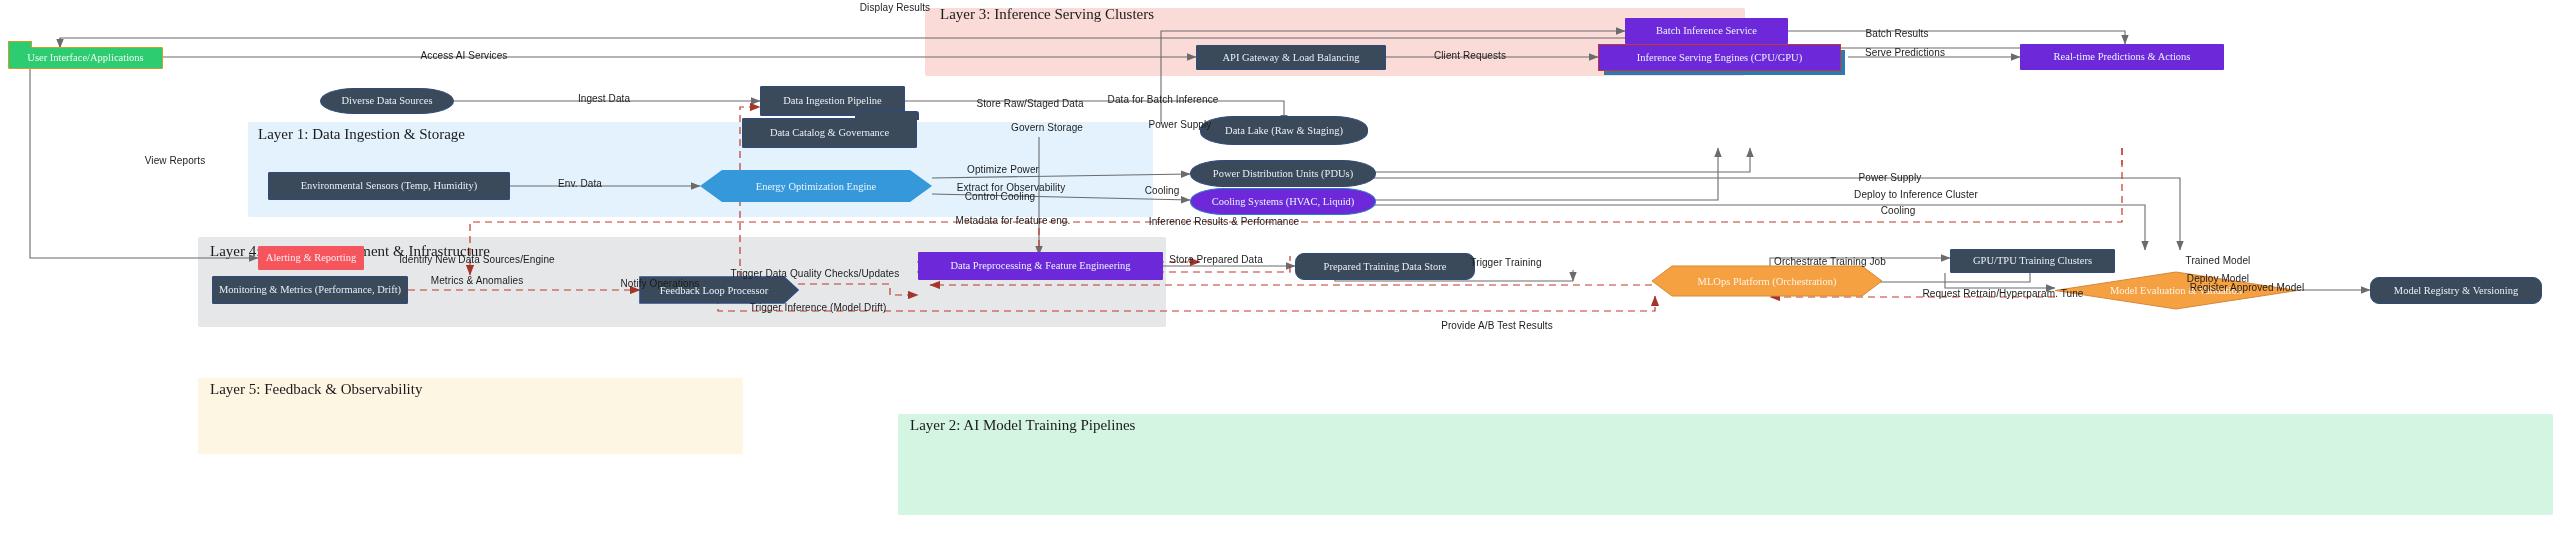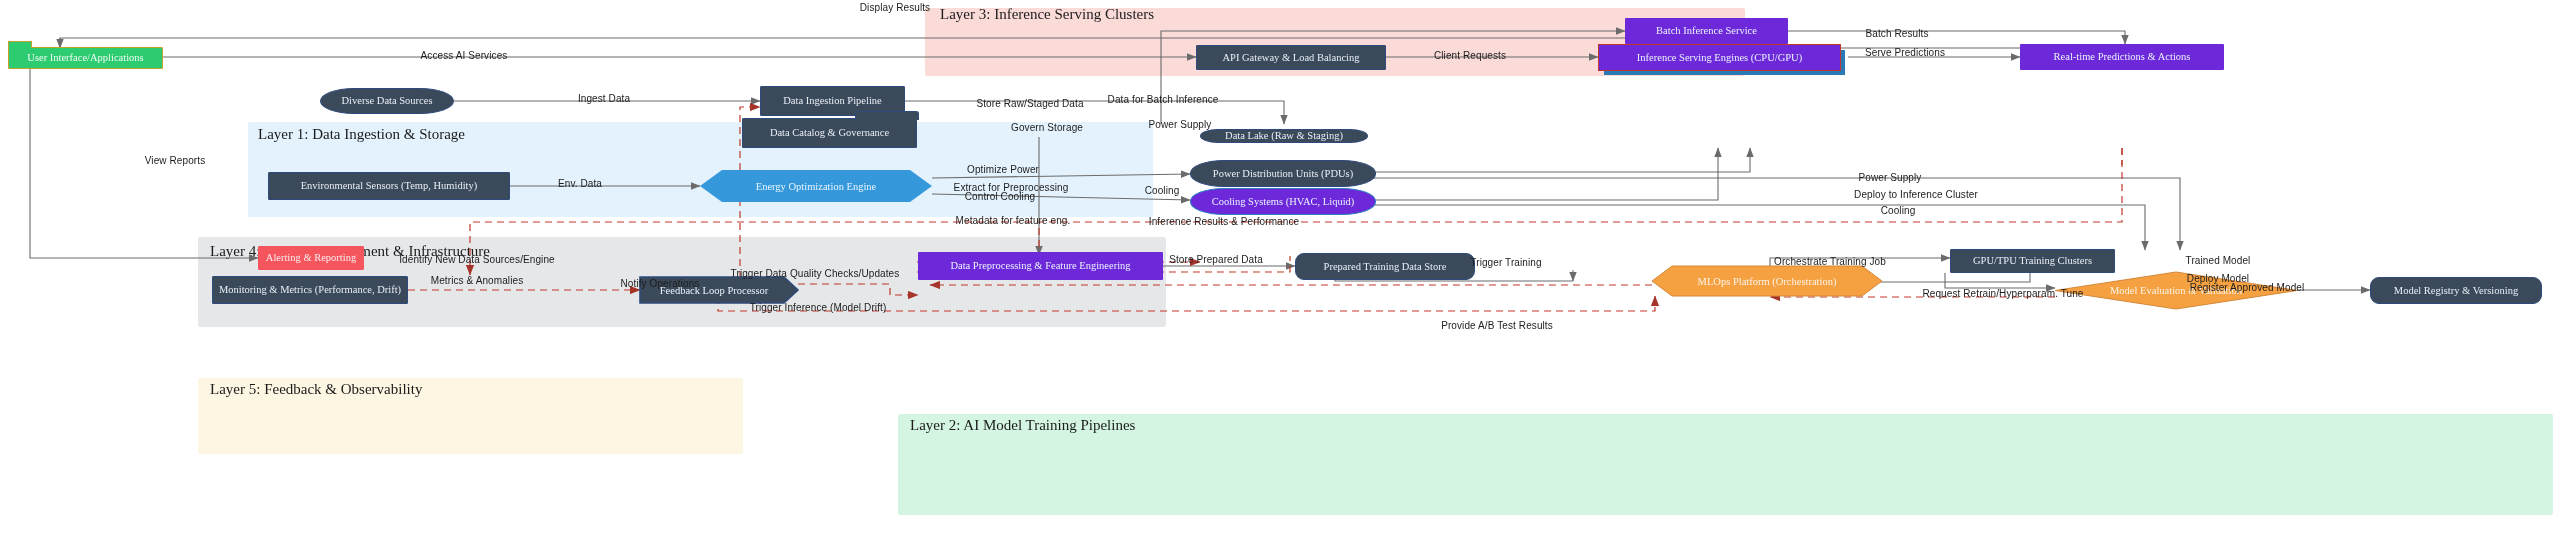--- a/index.html
+++ b/index.html
@@ -174,21 +174,21 @@
 
   <div class="node n-dark shape-rect" style="left:760px;top:86px;width:145px;height:30px;">
     <span>Data Ingestion Pipeline</span>
   </div>
 
   <div class="node n-dark shape-rect" style="left:742px;top:118px;width:175px;height:30px;">
     <span>Data Catalog &amp; Governance</span>
   </div>
   <div style="position:absolute;left:855px;top:111px;width:62px;height:8px;background:#3b4a5a;border:1.6px solid #2f4a7c;border-bottom:none;border-radius:3px 3px 0 0;"></div>
 
-  <div class="node n-dark shape-cyl" style="left:1200px;top:129px;width:168px;height:14px;font-family:Liberation Serif, serif;">
+  <div class="node n-dark shape-cyl" style="left:1200px;top:116px;width:168px;height:29px;font-family:Liberation Serif, serif;">
     <span>Data Lake (Raw &amp; Staging)</span>
   </div>
 
   <div class="node n-dark shape-rect" style="left:268px;top:172px;width:242px;height:28px;">
     <span>Environmental Sensors (Temp, Humidity)</span>
   </div>
 
   <div class="hexwrap" style="left:700px;top:170px;width:232px;height:32px;">
     <svg width="232" height="32">
       <polygon points="22,0 210,0 232,16 210,32 22,32 0,16" fill="#3498db"></polygon>
@@ -255,21 +255,21 @@
   <div class="elabel" style="left:1897px;top:33px;">Batch Results</div>
   <div class="elabel" style="left:1905px;top:52px;">Serve Predictions</div>
   <div class="elabel" style="left:604px;top:98px;">Ingest Data</div>
   <div class="elabel" style="left:1030px;top:103px;">Store Raw/Staged Data</div>
   <div class="elabel" style="left:1047px;top:127px;">Govern Storage</div>
   <div class="elabel" style="left:1163px;top:99px;">Data for Batch Inference</div>
   <div class="elabel" style="left:1180px;top:124px;">Power Supply</div>
   <div class="elabel" style="left:175px;top:160px;">View Reports</div>
   <div class="elabel" style="left:1003px;top:169px;">Optimize Power</div>
   <div class="elabel" style="left:580px;top:183px;">Env. Data</div>
-  <div class="elabel" style="left:1011px;top:187px;">Extract for Preprocessing</div>
+  <div class="elabel" style="left:1011px;top:187px;">Extract for Observability</div>
   <div class="elabel" style="left:1000px;top:196px;">Control Cooling</div>
   <div class="elabel" style="left:1890px;top:177px;">Power Supply</div>
   <div class="elabel" style="left:1162px;top:190px;">Cooling</div>
   <div class="elabel" style="left:1916px;top:194px;">Deploy to Inference Cluster</div>
   <div class="elabel" style="left:1013px;top:220px;">Metadata for feature eng.</div>
   <div class="elabel" style="left:1224px;top:221px;">Inference Results &amp; Performance</div>
   <div class="elabel" style="left:1898px;top:210px;">Cooling</div>
   <div class="elabel" style="left:477px;top:259px;">Identify New Data Sources/Engine</div>
   <div class="elabel" style="left:1216px;top:259px;text-align:center;">Store Prepared Data</div>
   <div class="elabel" style="left:1506px;top:262px;">Trigger Training</div>

